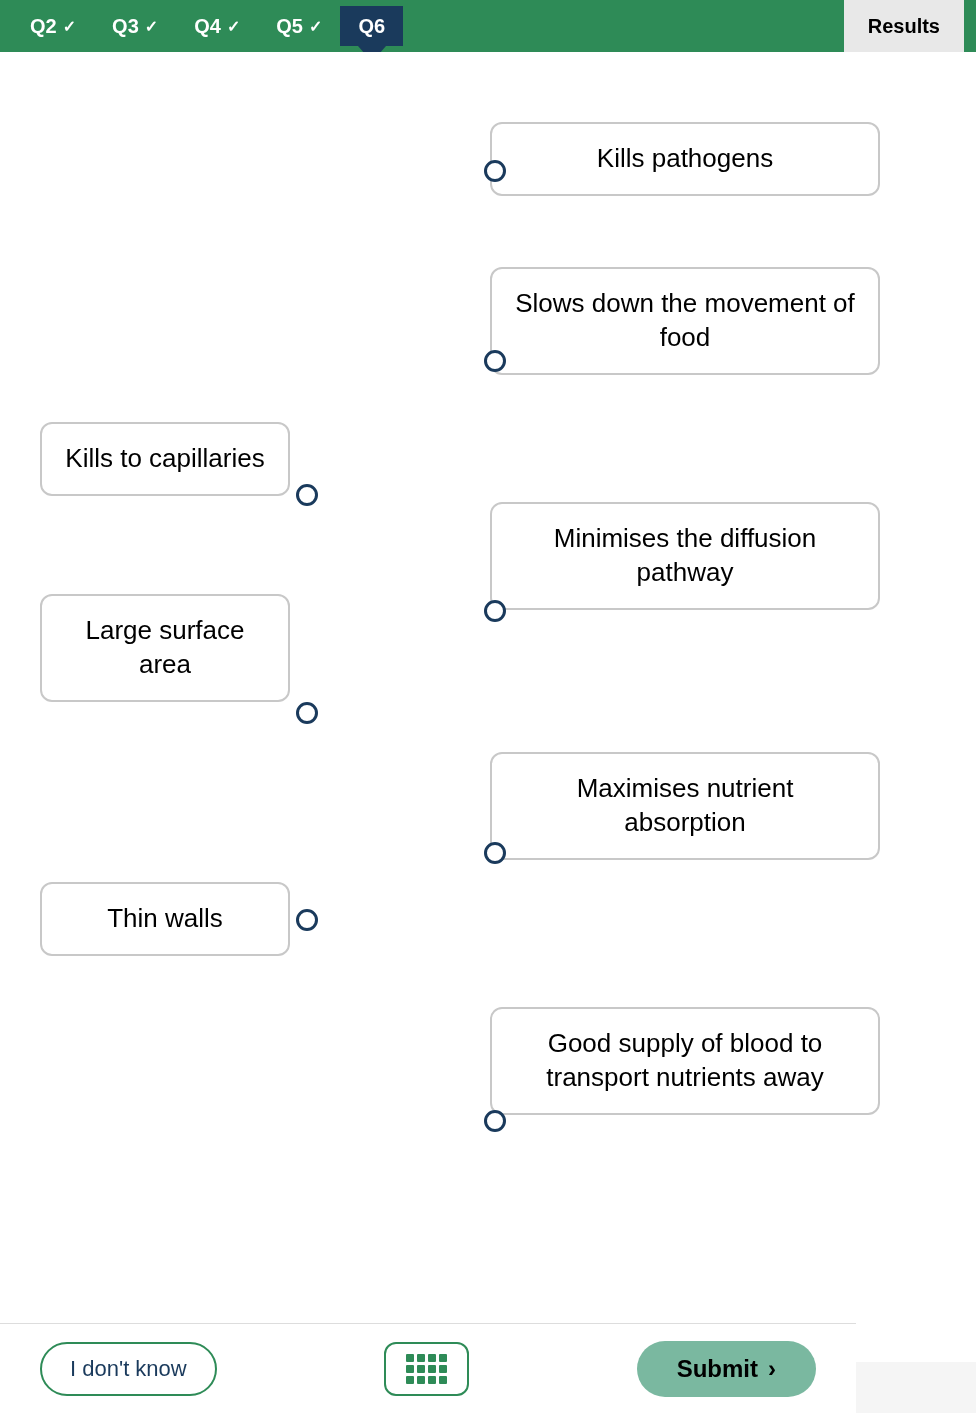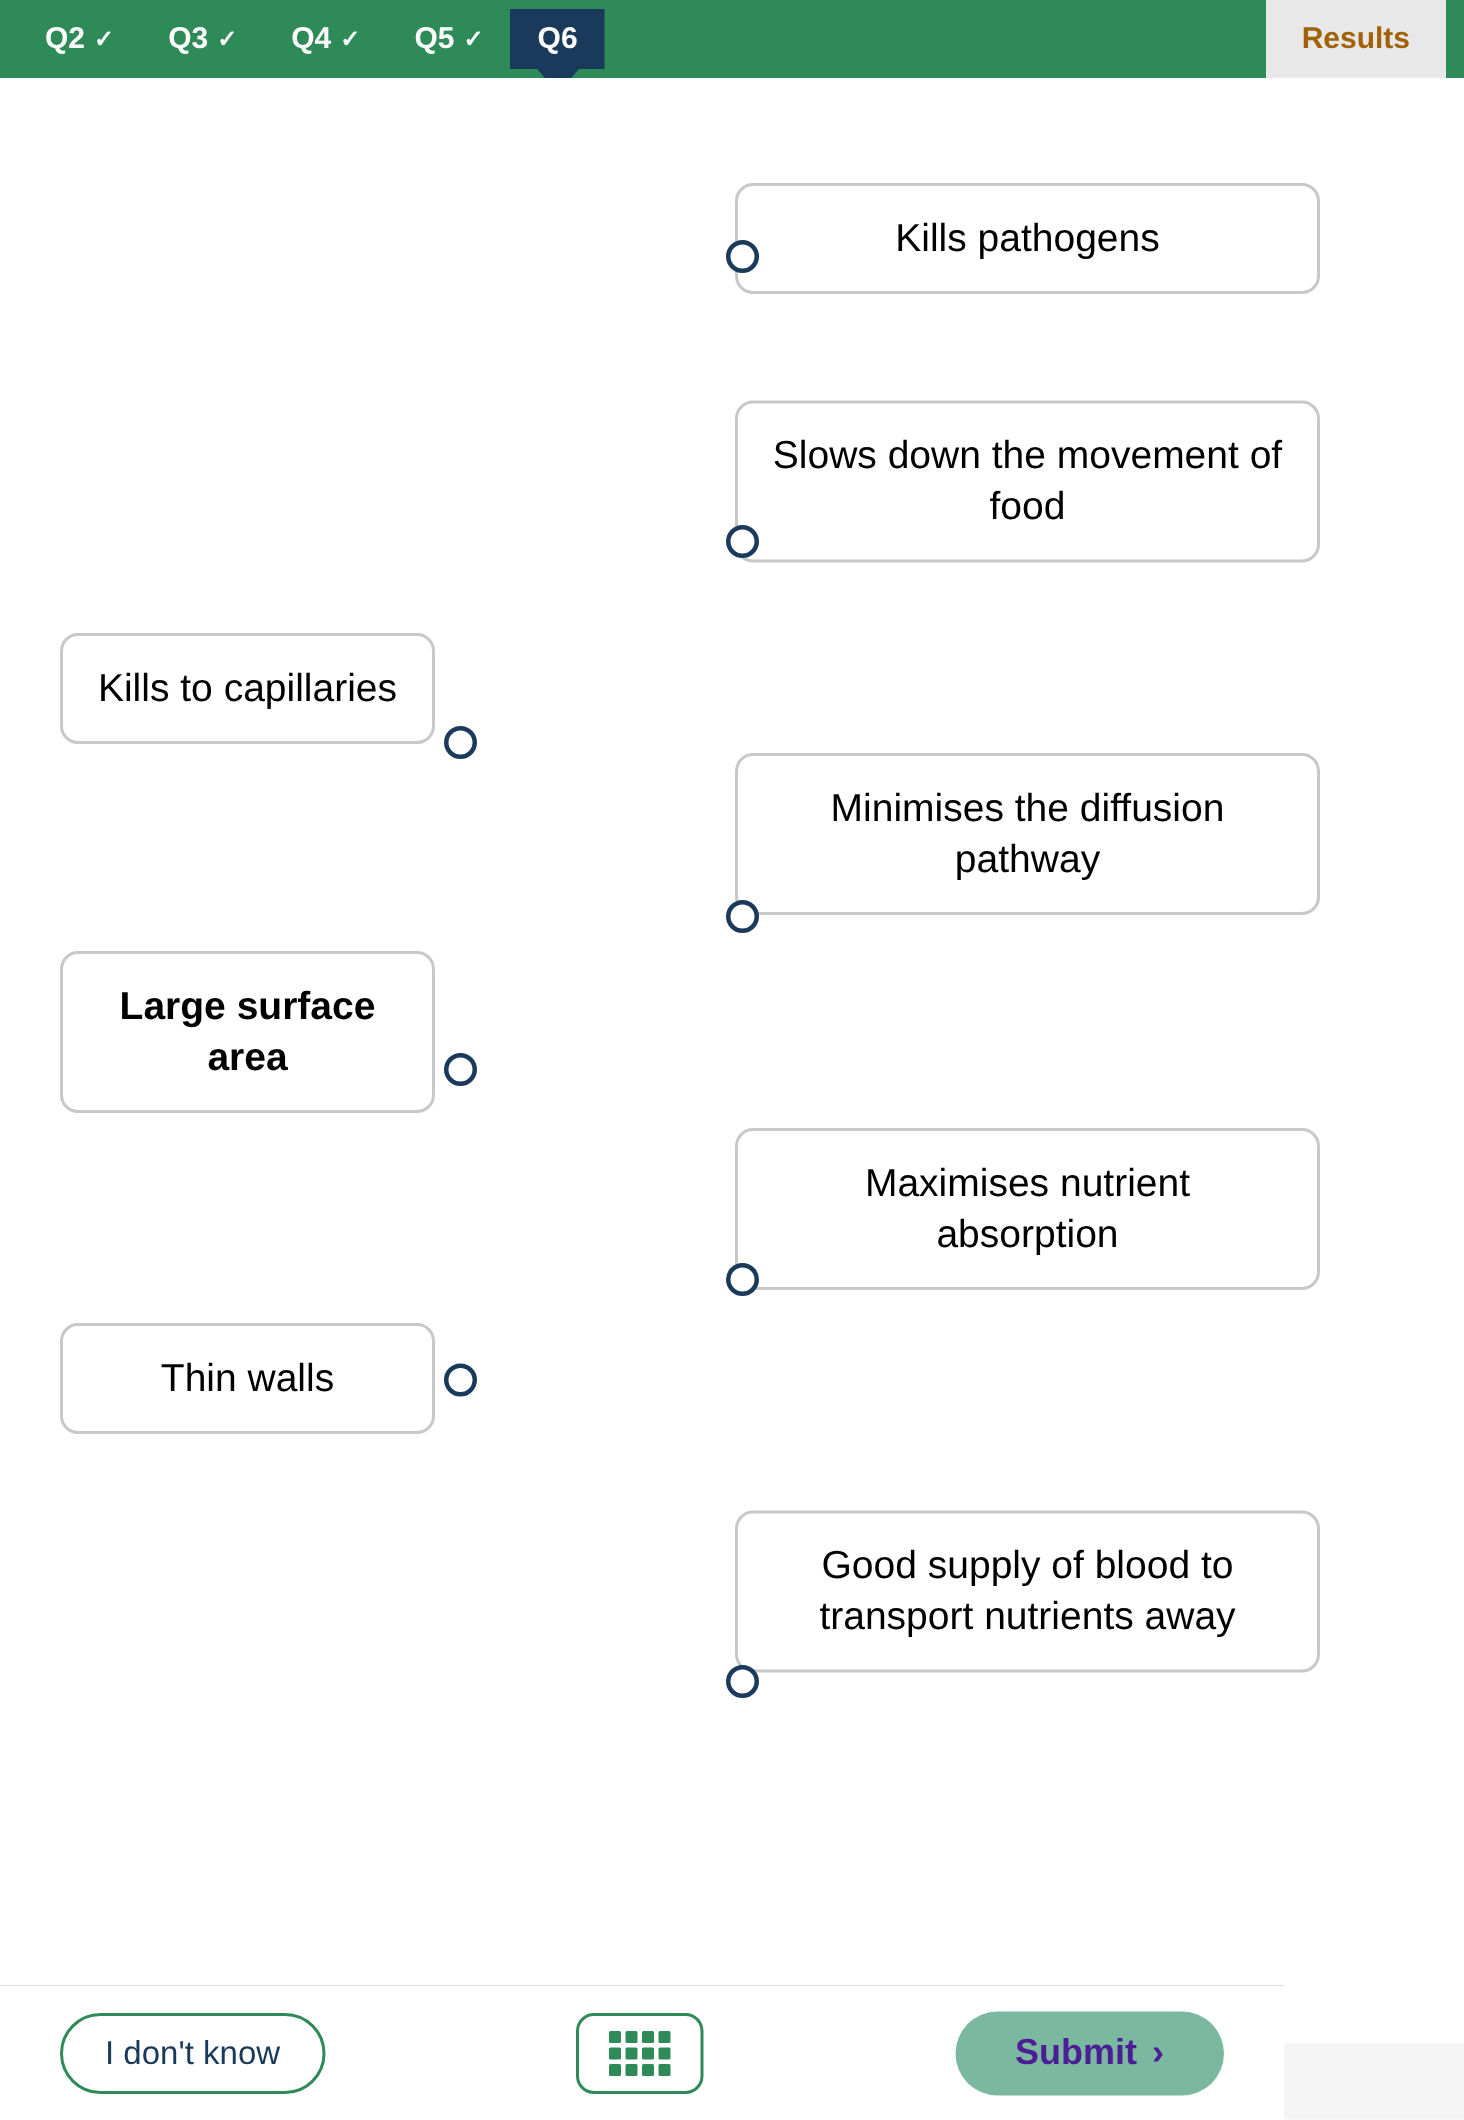--- a/index.html
+++ b/index.html
@@ -31,21 +31,21 @@
       gap: 6px;
     }
     .nav-item .check-icon {
       font-size: 16px;
     }
     .nav-item.active {
       background: #1a3a5c;
     }
     .nav-results {
       background: #e8e8e8;
-      color: #a16207;
+      color: #000000;
       font-size: 20px;
       font-weight: 700;
       padding: 0 24px;
       height: 52px;
       display: flex;
       align-items: center;
       margin-left: auto;
     }
     .nav-arrow {
       position: relative;
@@ -141,21 +141,21 @@
       cursor: pointer;
       display: flex;
       align-items: center;
       justify-content: center;
     }
 
     .btn-submit {
       border: none;
       border-radius: 30px;
       background: #7ab8a0;
-      color: #4c1d95;
+      color: #000000;
       font-size: 24px;
       font-weight: 600;
       padding: 14px 40px;
       cursor: pointer;
       display: flex;
       align-items: flex-end;
       gap: 10px;
     }
 
     .grid-dots {
@@ -211,21 +211,21 @@
   <div class="card left-card" style="top: 370px;">
     <span>Kills to capillaries</span>
   </div>
 
   <div class="circle-dot" style="top: 432px; left: 296px;"></div>
 
   <div class="card right-card" style="top: 450px;">
     <span>Minimises the diffusion pathway</span>
   </div>
 
-  <div class="card left-card" style="top: 582px; font-weight: bold;">
+  <div class="card left-card" style="top: 542px;">
     <span>Large surface area</span>
   </div>
 
   <div class="circle-dot" style="top: 650px; left: 296px;"></div>
 
   <div class="card right-card" style="top: 700px;">
     <span>Maximises nutrient absorption</span>
   </div>
 
   <div class="card left-card" style="top: 830px;">

